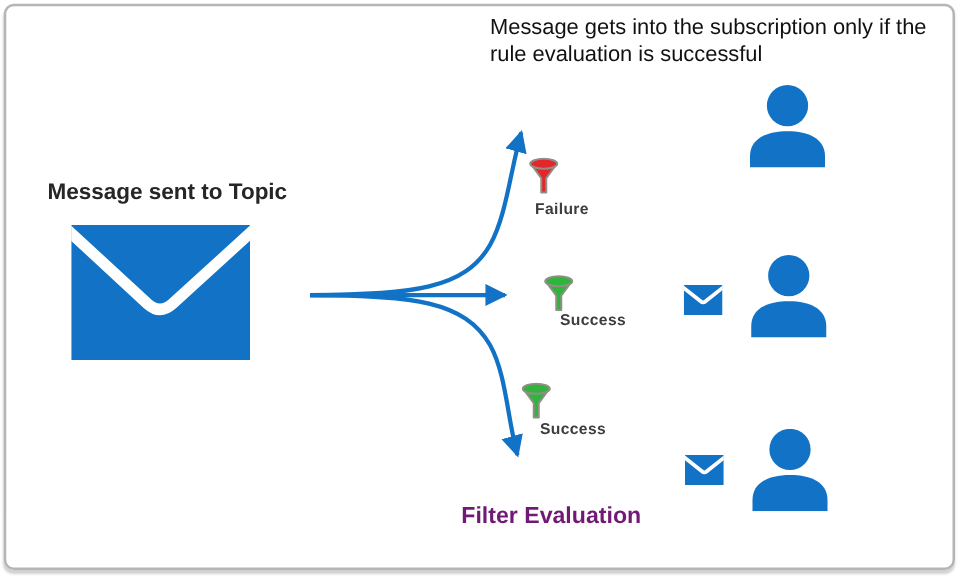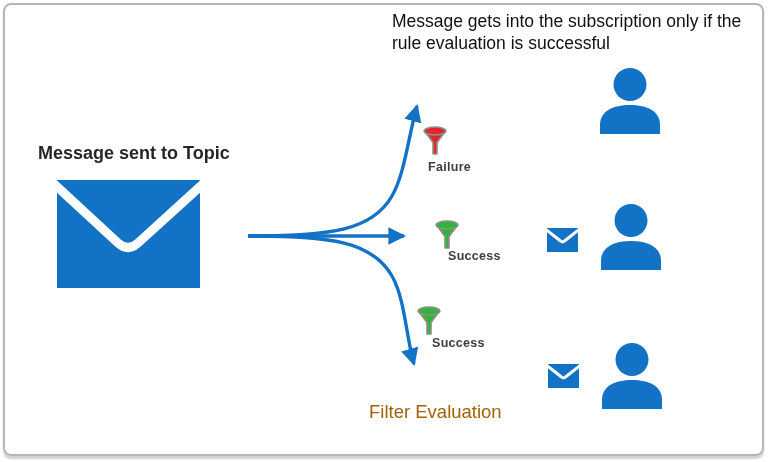--- a/index.html
+++ b/index.html
@@ -25,21 +25,21 @@
     color: #111111; font-weight: 400;
   }
   .src-label {
     position: absolute;
     left: 38px; top: 143px;
     font-size: 18px; font-weight: 700; color: #262626;
   }
   .footer-label {
     position: absolute;
     left: 369px; top: 401px;
-    font-size: 18.5px; font-weight: 400; color: #a16207;
+    font-size: 18.5px; font-weight: 700; color: #701a75;
   }
   .result-label {
     position: absolute;
     font-size: 12.5px; font-weight: 600; color: #3d3d3d;
     letter-spacing: 0.3px;
   }
   .abs { position: absolute; }
   svg { display: block; }
 </style>
 </head>

